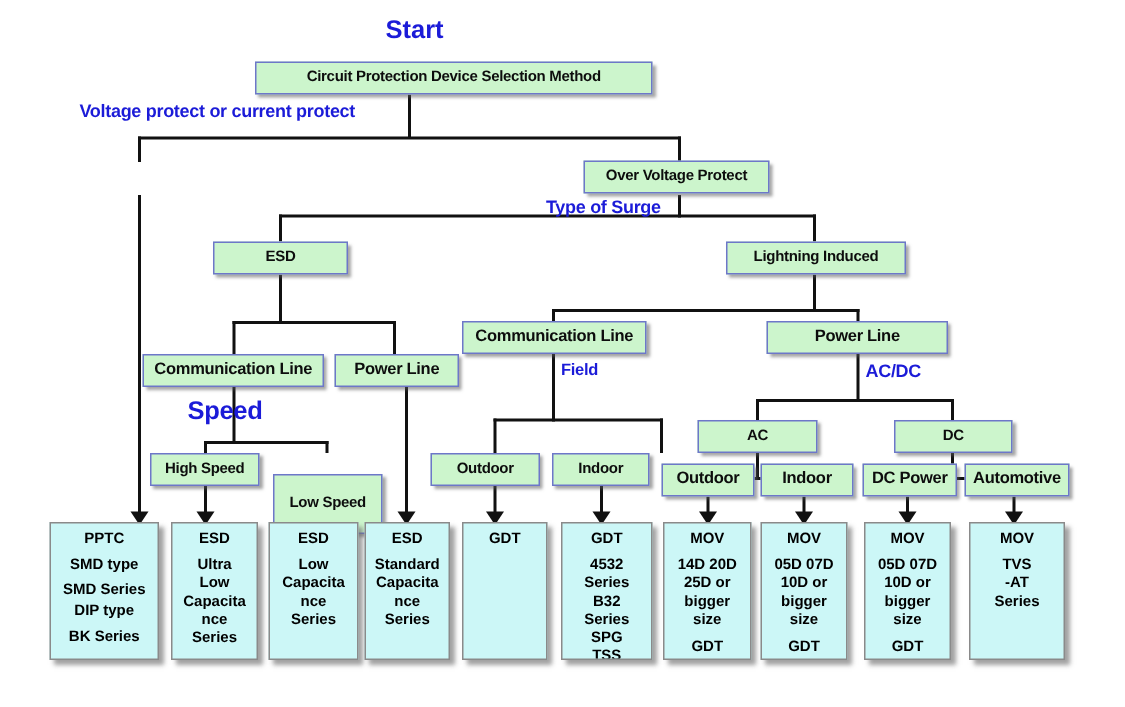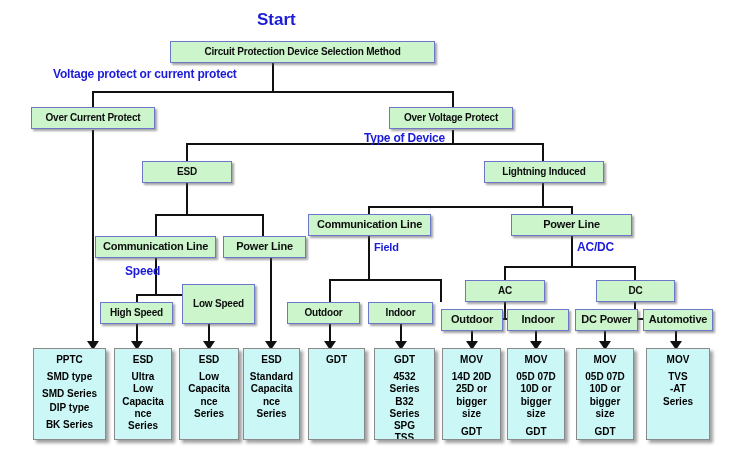--- a/index.html
+++ b/index.html
@@ -151,30 +151,29 @@
   <div class="ln lnv" style="left:634px;top:302px;width:2px;height:18px;"></div>
   <div class="ln lnh" style="left:604px;top:318px;width:73px;height:2px;"></div>
   <div class="ln lnv" style="left:604px;top:318px;width:2px;height:9px;"></div>
   <div class="ln lnv" style="left:675px;top:318px;width:2px;height:9px;"></div>
   <div class="ln lnv" style="left:604px;top:331px;width:2px;height:14px;"></div>
   <div class="arrow" style="left:599px;top:341px;"></div>
   <div class="ln lnv" style="left:675px;top:331px;width:2px;height:14px;"></div>
   <div class="arrow" style="left:670px;top:341px;"></div>
 
   <div class="elabel" style="left:53px;top:67px;font-size:12px;">Voltage protect or current protect</div>
-  <div class="elabel" style="left:364px;top:131px;font-size:12px;">Type of Device</div>
-  <div class="elabel" style="left:125px;top:264px;font-size:12px;">Speed</div>
+  <div class="elabel" style="left:364px;top:131px;font-size:12px;">Type of Surge</div>
+  <div class="elabel" style="left:125px;top:264px;font-size:17px;">Speed</div>
   <div class="elabel" style="left:374px;top:241px;font-size:11px;">Field</div>
   <div class="elabel" style="left:577px;top:240px;font-size:12px;">AC/DC</div>
   <div class="elabel" style="left:510px;top:283px;font-size:11px;">Field</div>
   <div class="elabel" style="left:641px;top:283px;font-size:11px;">Field</div>
 
   <div class="node" style="left:140px;top:41px;width:265px;height:22px;margin-left:30px;">Circuit Protection Device Selection Method</div>
 
-  <div class="node" style="left:31px;top:107px;width:124px;height:22px;">Over Current Protect</div>
 
   <div class="node" style="left:389px;top:107px;width:124px;height:22px;">Over Voltage Protect</div>
 
   <div class="node" style="left:142px;top:161px;width:90px;height:22px;">ESD</div>
 
   <div class="node" style="left:484px;top:161px;width:120px;height:22px;">Lightning Induced</div>
 
   <div class="node small" style="left:95px;top:236px;width:121px;height:22px;">Communication Line</div>
 
   <div class="node small" style="left:223px;top:236px;width:83px;height:22px;">Power Line</div>
@@ -182,21 +181,21 @@
   <div class="node small" style="left:308px;top:214px;width:123px;height:22px;">Communication Line</div>
 
   <div class="node small" style="left:511px;top:214px;width:121px;height:22px;">Power Line</div>
 
   <div class="node" style="left:465px;top:280px;width:80px;height:22px;">AC</div>
 
   <div class="node" style="left:596px;top:280px;width:79px;height:22px;">DC</div>
 
   <div class="node" style="left:100px;top:302px;width:73px;height:22px;">High Speed</div>
 
-  <div class="node" style="left:182px;top:284px;width:73px;height:40px;">Low Speed</div>
+  <div class="node" style="left:182px;top:316px;width:73px;height:40px;">Low Speed</div>
 
   <div class="node" style="left:287px;top:302px;width:73px;height:22px;">Outdoor</div>
 
   <div class="node" style="left:368px;top:302px;width:65px;height:22px;">Indoor</div>
 
   <div class="node small" style="left:441px;top:309px;width:62px;height:22px;">Outdoor</div>
 
   <div class="node small" style="left:507px;top:309px;width:62px;height:22px;">Indoor</div>
 
   <div class="node small" style="left:575px;top:309px;width:63px;height:22px;">DC Power</div>

